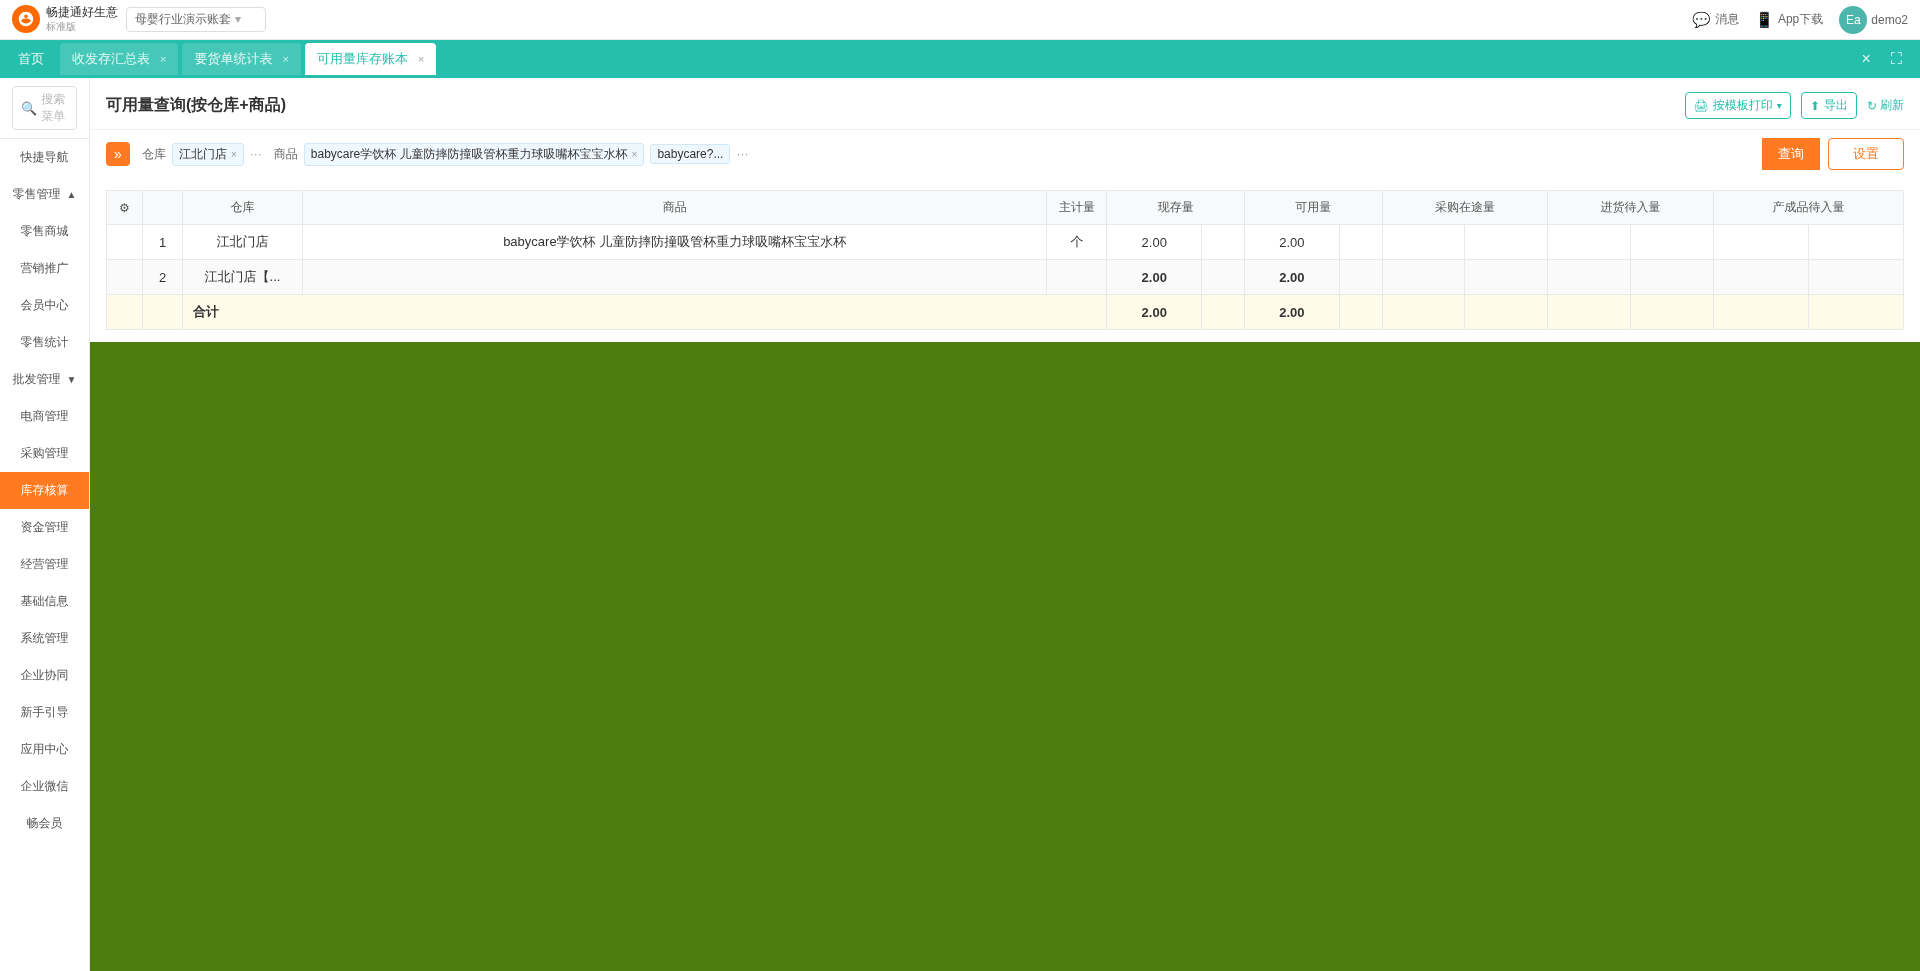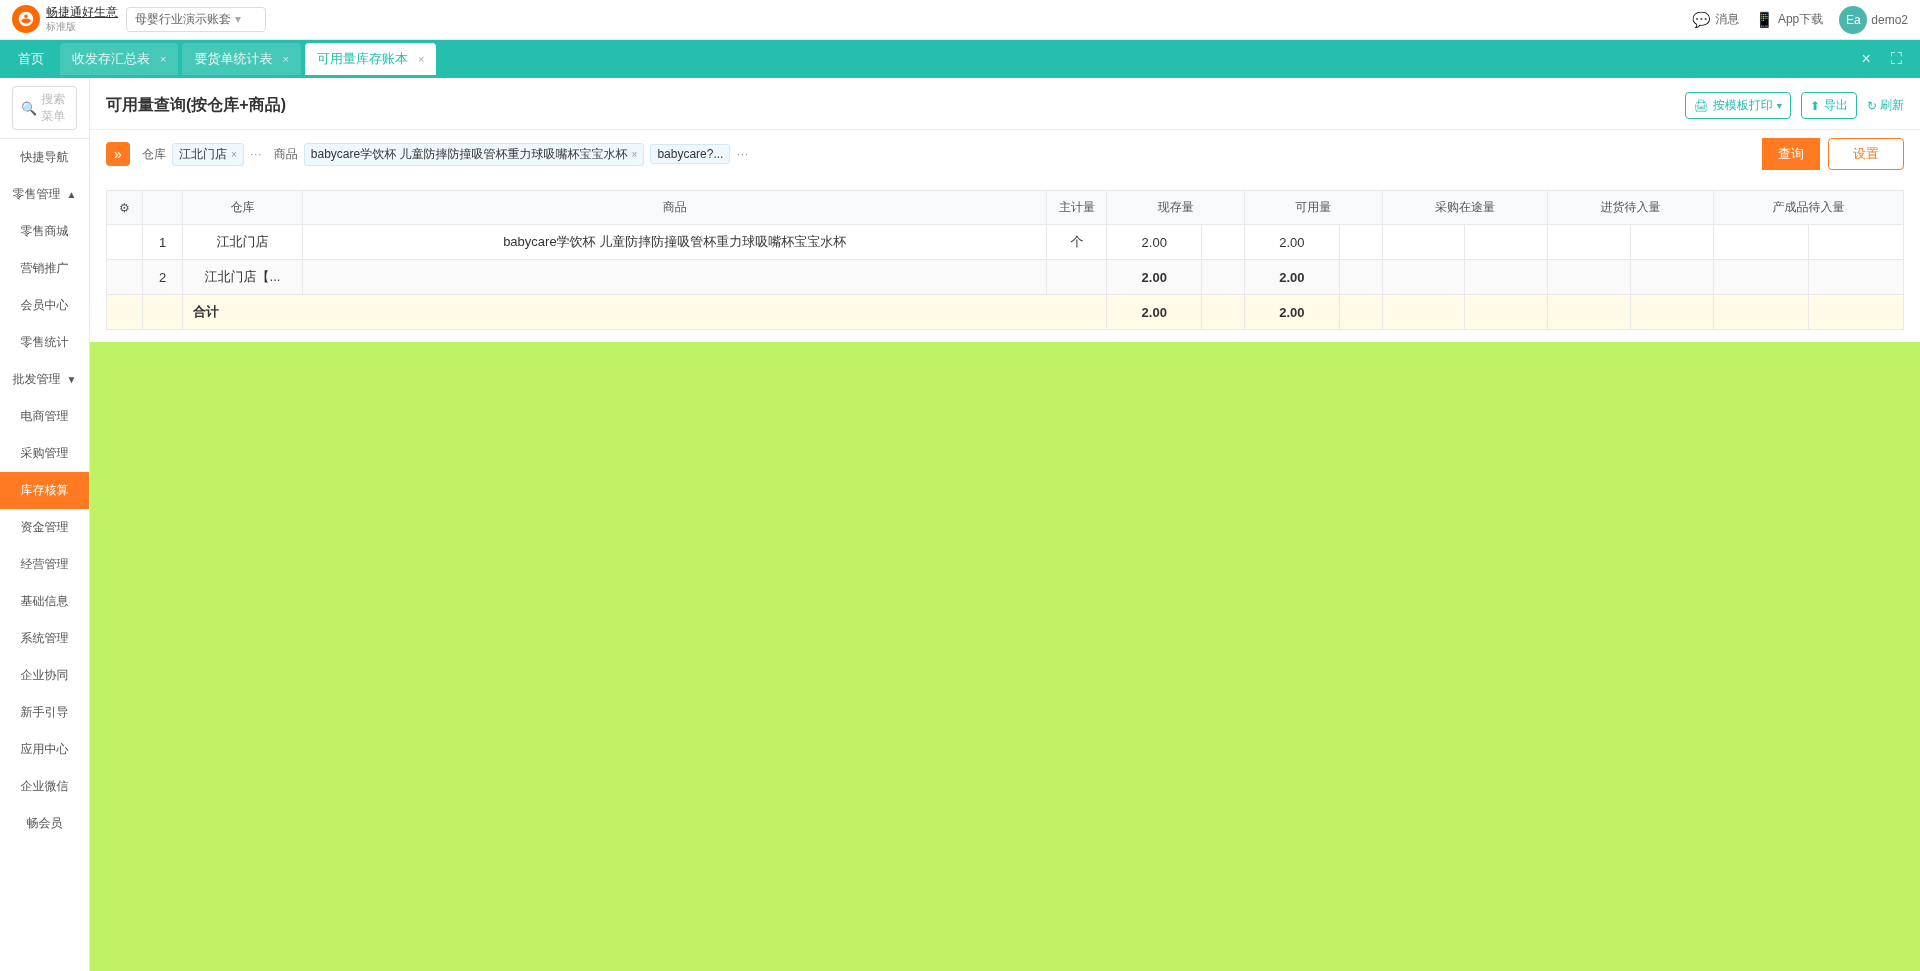--- a/index.html
+++ b/index.html
@@ -12,21 +12,21 @@
       border-bottom: 1px solid #e8e8e8;
       display: flex;
       align-items: center;
       justify-content: space-between;
       padding: 0 12px;
     }
     .top-bar-left { display: flex; align-items: center; gap: 8px; }
     .logo-area { display: flex; align-items: center; gap: 6px; }
     .logo-icon { width: 28px; height: 28px; background: #ff6a00; border-radius: 50%; display: flex; align-items: center; justify-content: center; }
     .logo-icon svg { width: 18px; height: 18px; fill: white; }
-    .logo-text { font-size: 12px; color: #333; line-height: 1.2; text-decoration: underline; }
+    .logo-text { font-size: 12px; color: #333; line-height: 1.2; }
     .logo-sub { font-size: 10px; color: #999; }
     .industry-select {
       display: flex; align-items: center; gap: 0;
       border: 1px solid #ddd; border-radius: 4px;
       padding: 3px 8px; font-size: 12px; color: #666;
       background: #fff; cursor: pointer; min-width: 140px;
     }
     .top-bar-right { display: flex; align-items: center; gap: 16px; }
     .top-bar-action { display: flex; align-items: center; gap: 4px; font-size: 12px; color: #666; cursor: pointer; }
     .avatar { width: 28px; height: 28px; border-radius: 50%; background: #4db6ac; display: flex; align-items: center; justify-content: center; color: white; font-size: 12px; }
@@ -88,21 +88,21 @@
       display: flex; align-items: center; gap: 8px;
     }
     .search-input-wrap {
       display: flex; align-items: center; gap: 4px;
       border: 1px solid #ddd; border-radius: 4px; padding: 4px 8px;
       background: #fff; flex: 1; max-width: 200px;
     }
 
     
     .main-content { flex: 1; overflow-y: auto; background: #f5f5f5; }
-    .page-container { padding: 0; background: #bef264; min-height: 100%; }
+    .page-container { padding: 0; background: #4d7c0f; min-height: 100%; }
 
     
     .page-header {
       display: flex; align-items: center; justify-content: space-between;
       padding: 14px 16px 10px;
       background: #fff;
     }
     .page-title { font-size: 16px; font-weight: 600; color: #333; }
     .page-actions { display: flex; align-items: center; gap: 10px; }
     .action-btn {

